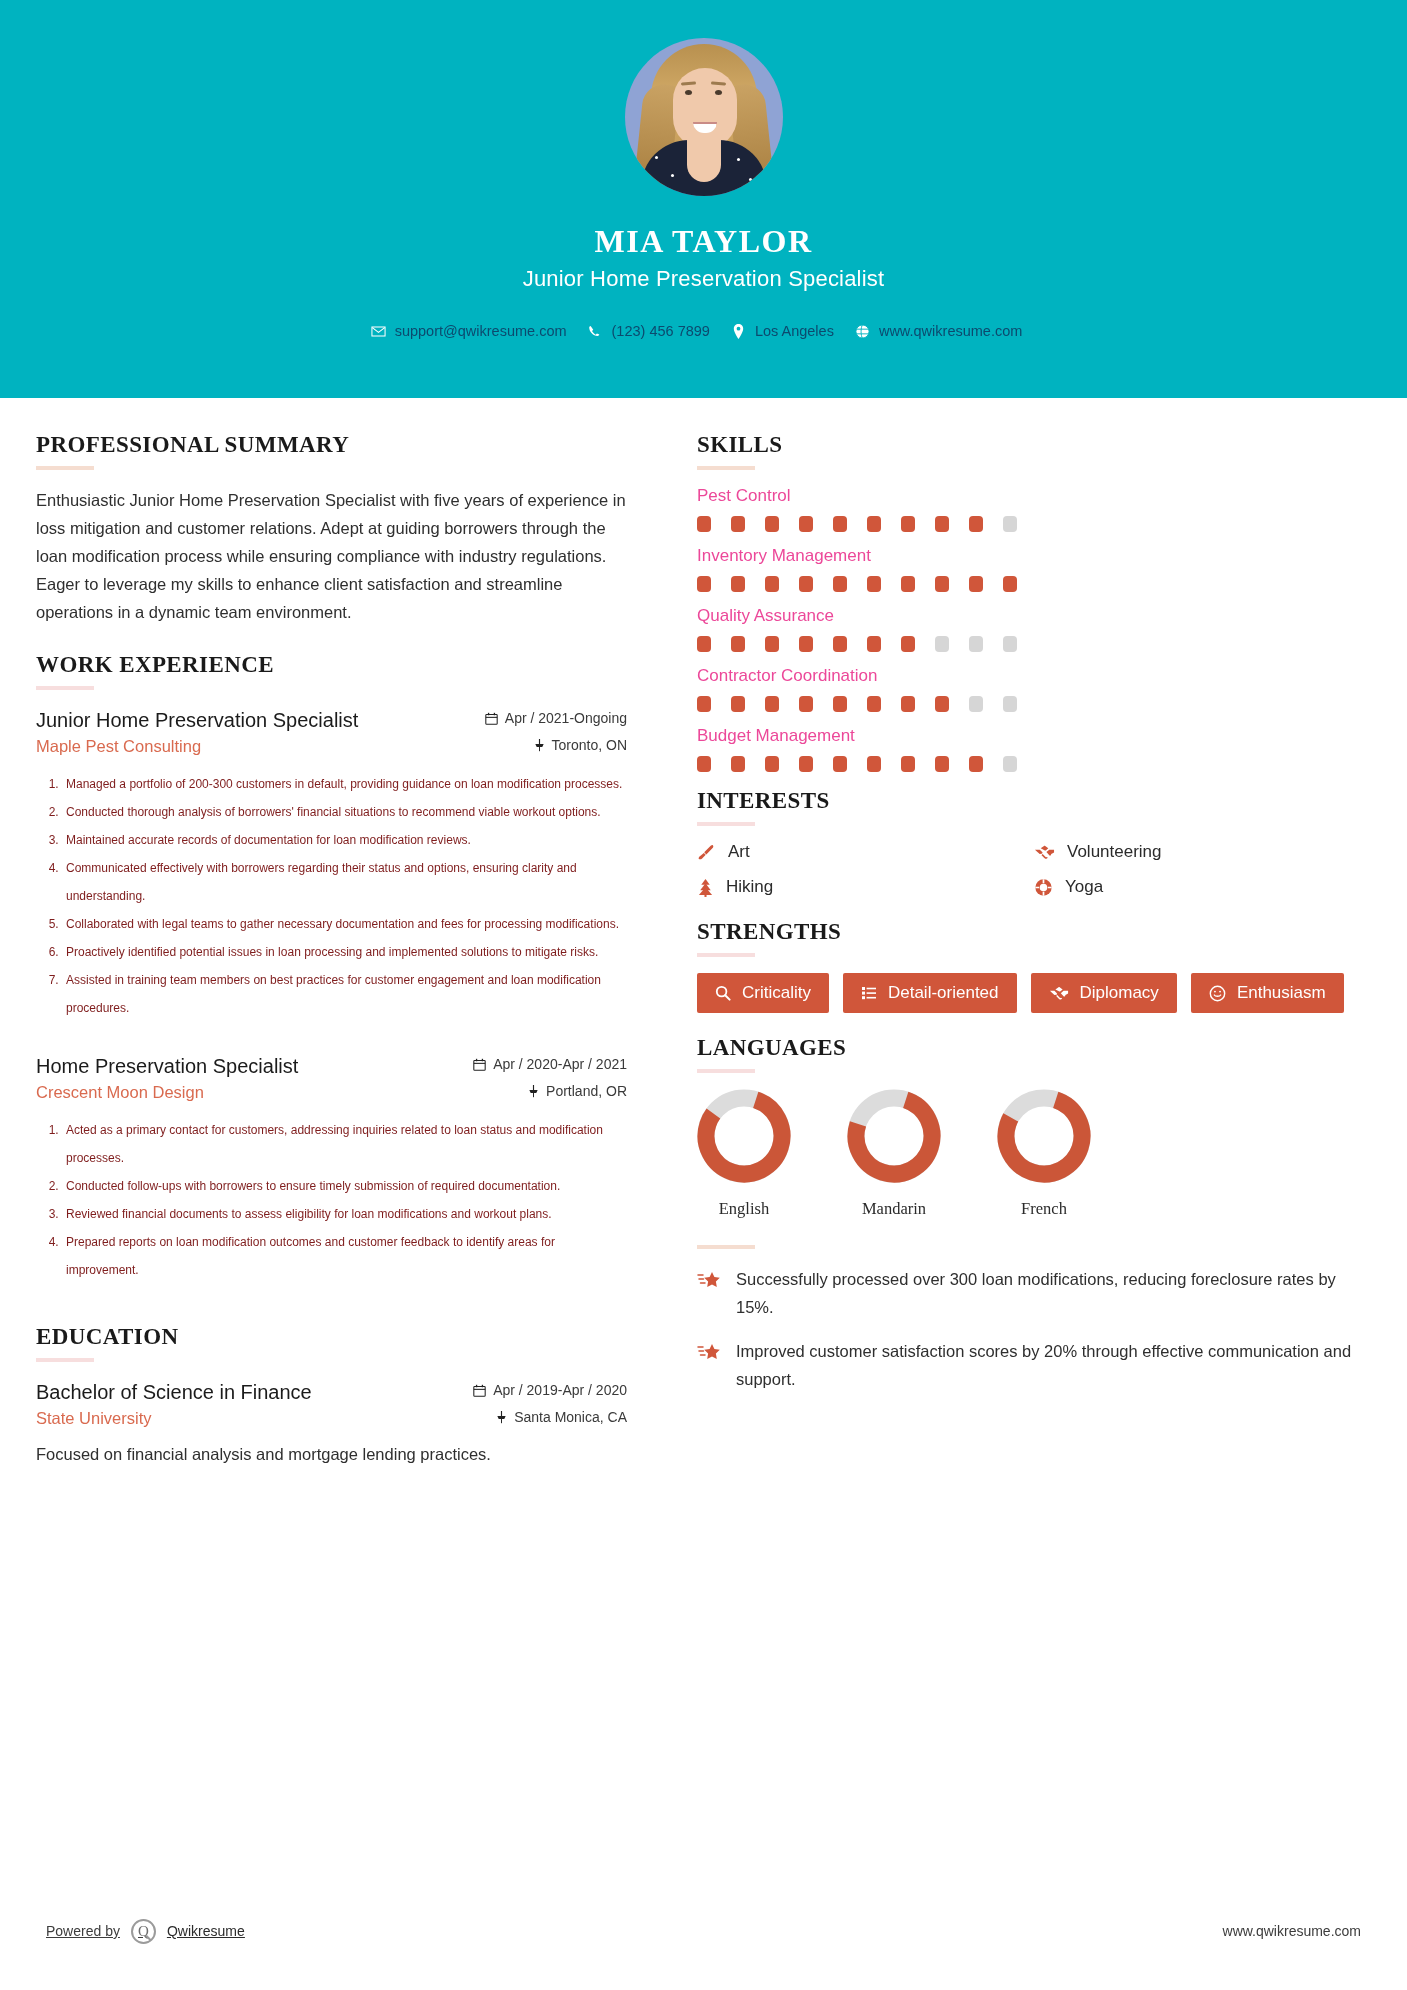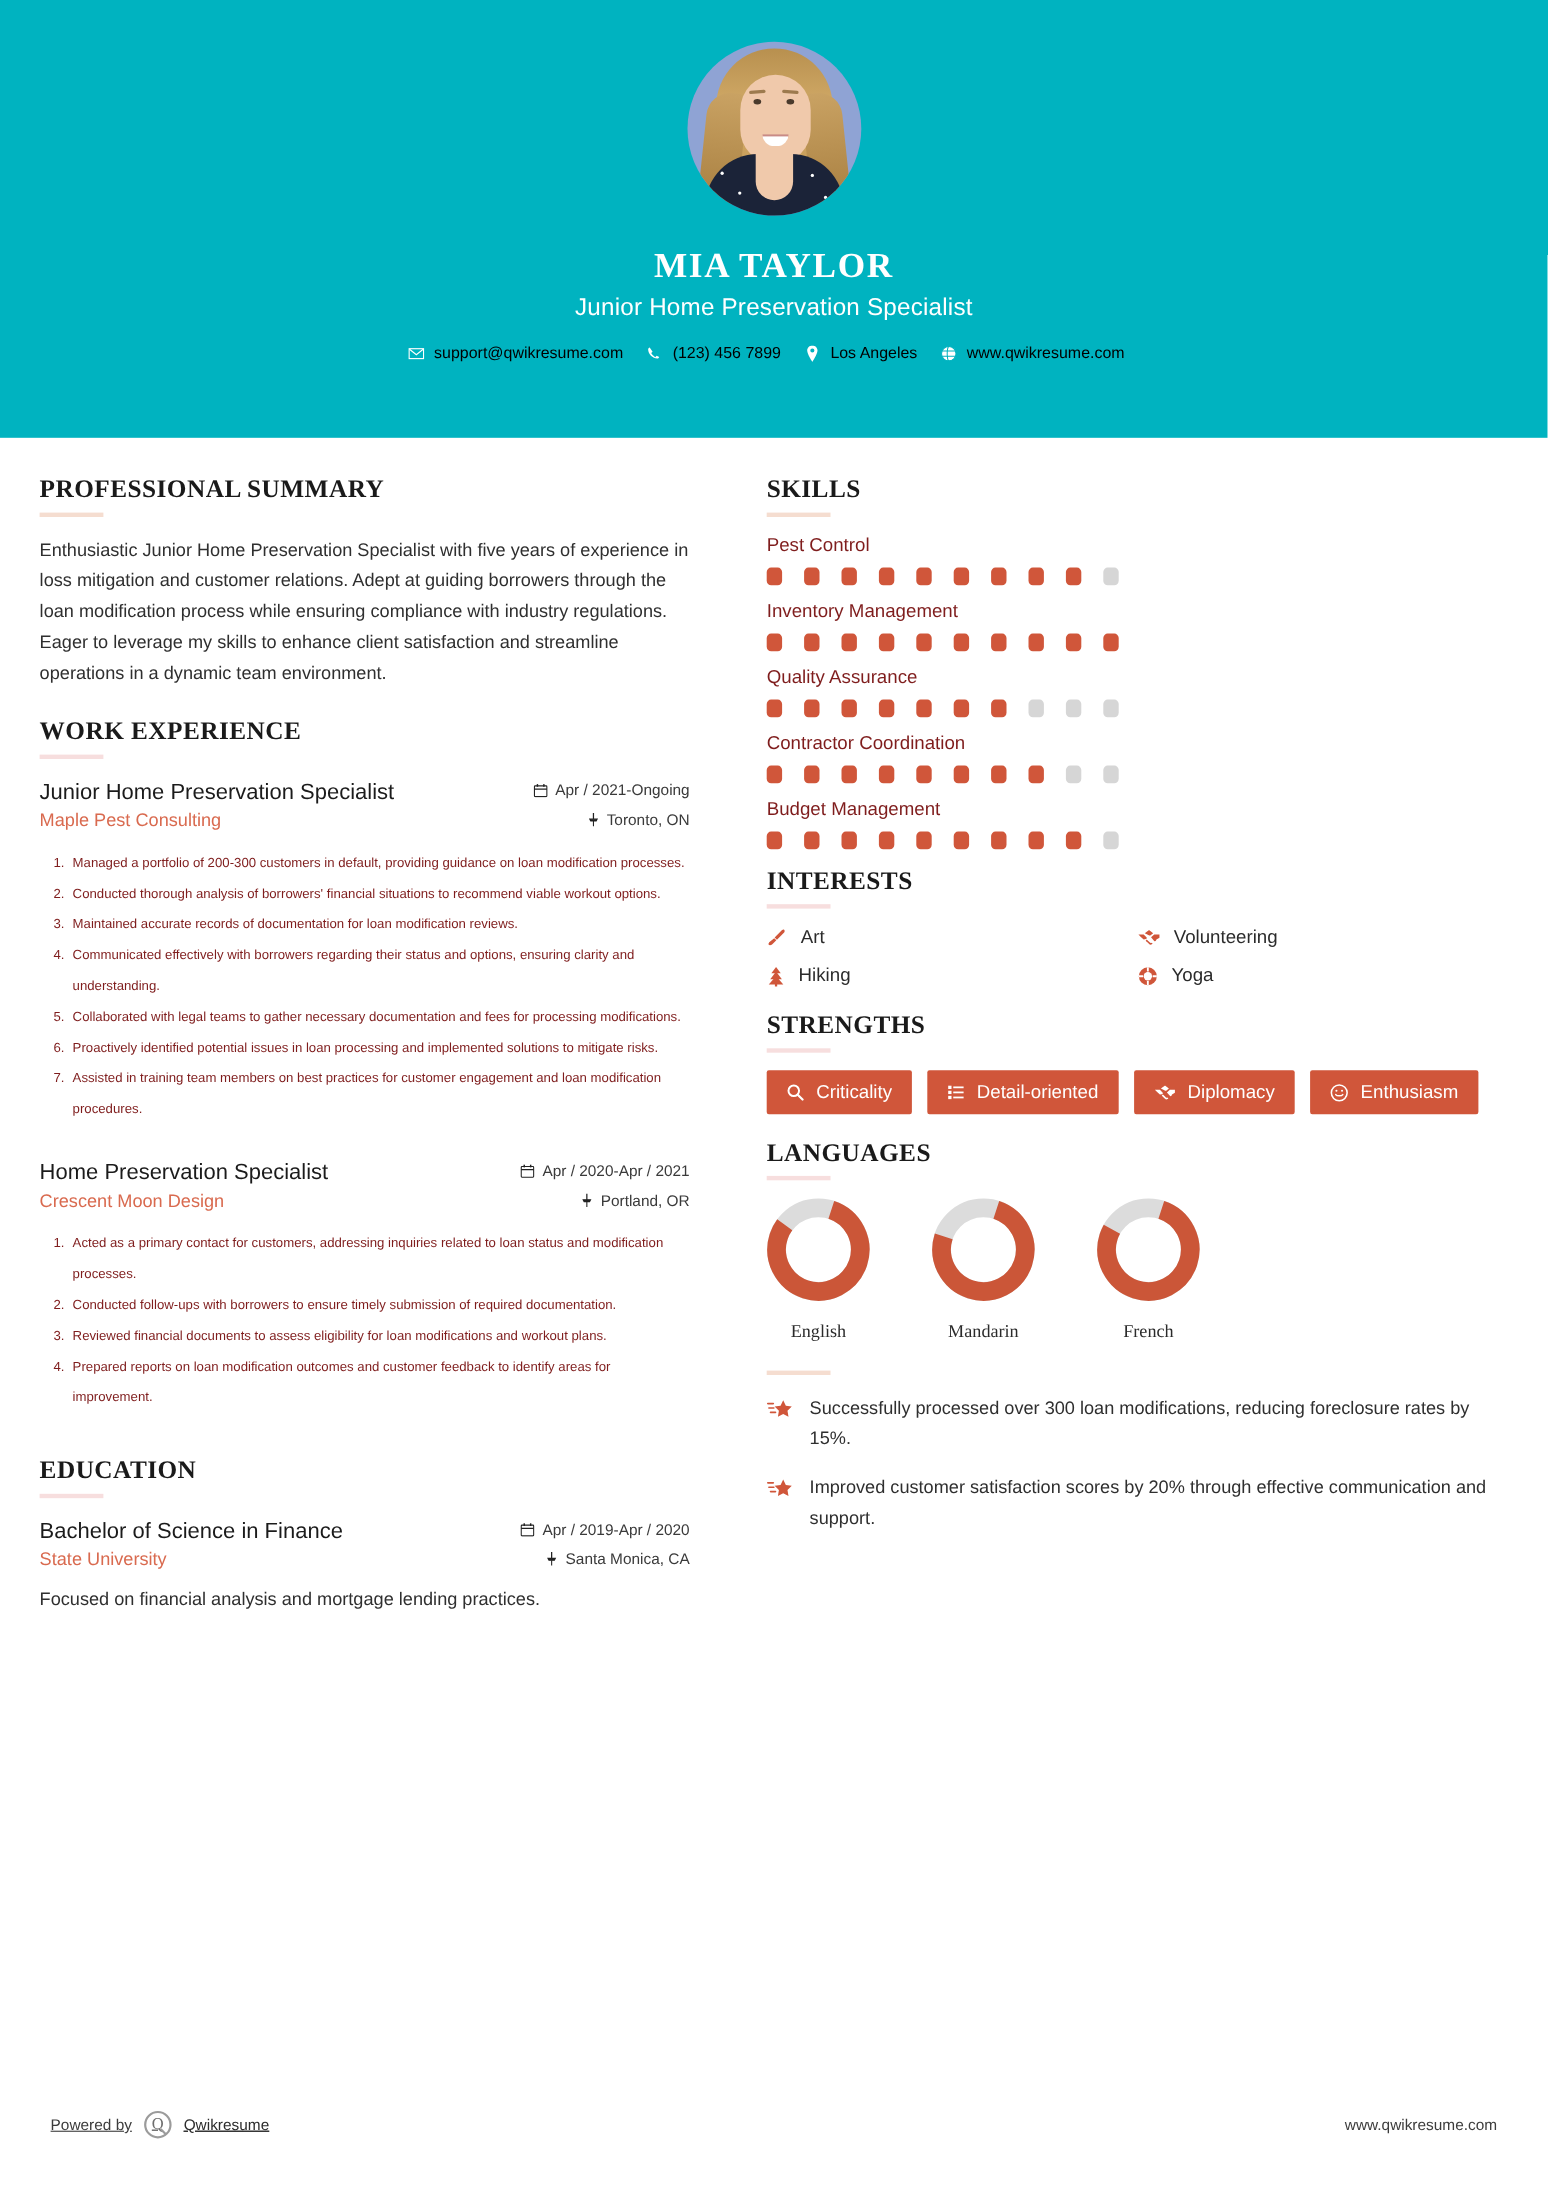--- a/index.html
+++ b/index.html
@@ -77,23 +77,23 @@
   .role {
     font-size: 22px;
     color: #ffffff;
     margin-top: 6px;
     letter-spacing: .2px;
   }
   .contact {
     display: flex;
     align-items: flex-start;
     gap: 7px;
-    margin-top: 21px;
+    margin-top: 31px;
     font-size: 14.5px;
-    color: #000000;
+    color: #0c4a6e;
   }
   .contact .item { display:flex; align-items:center; gap:9px; margin-right:14px; }
   .contact .ico { display:inline-flex; width:15px; height:15px; align-items:center; justify-content:center; }
   .contact svg { display:block; }
 
   
   .sheet {
     display: flex;
     padding: 34px 36px 0 36px;
     gap: 0;
@@ -132,21 +132,21 @@
   ol.bullets { margin: 14px 0 0 0; padding-left: 26px; }
   ol.bullets li {
     font-size: 12px; line-height: 28px; color: #7f1d1d; padding-left: 4px; margin-bottom: 0;
   }
 
   .edu-block { margin-top: 2px; }
   .edu-desc { font-size: 16.5px; line-height: 28px; color: #2f2f2f; margin-top: 12px; }
 
   
   .skill { margin-bottom: 14px; }
-  .skill-name { font-size: 17px; color: #7f1d1d; margin-bottom: 10px; }
+  .skill-name { font-size: 17px; color: #ec4899; margin-bottom: 10px; }
   .dots { display: flex; gap: 20px; }
   .dot {
     width: 14px; height: 16px; border-radius: 4px; background: #d6d6d6;
   }
   .dot.on { background: #d0563a; }
 
   
   .interests { display: grid; grid-template-columns: 1fr 1fr; row-gap: 15px; margin-top: 2px; }
   .interest { display: flex; align-items: center; gap: 12px; font-size: 17px; color: #2b2b2b; }
 

